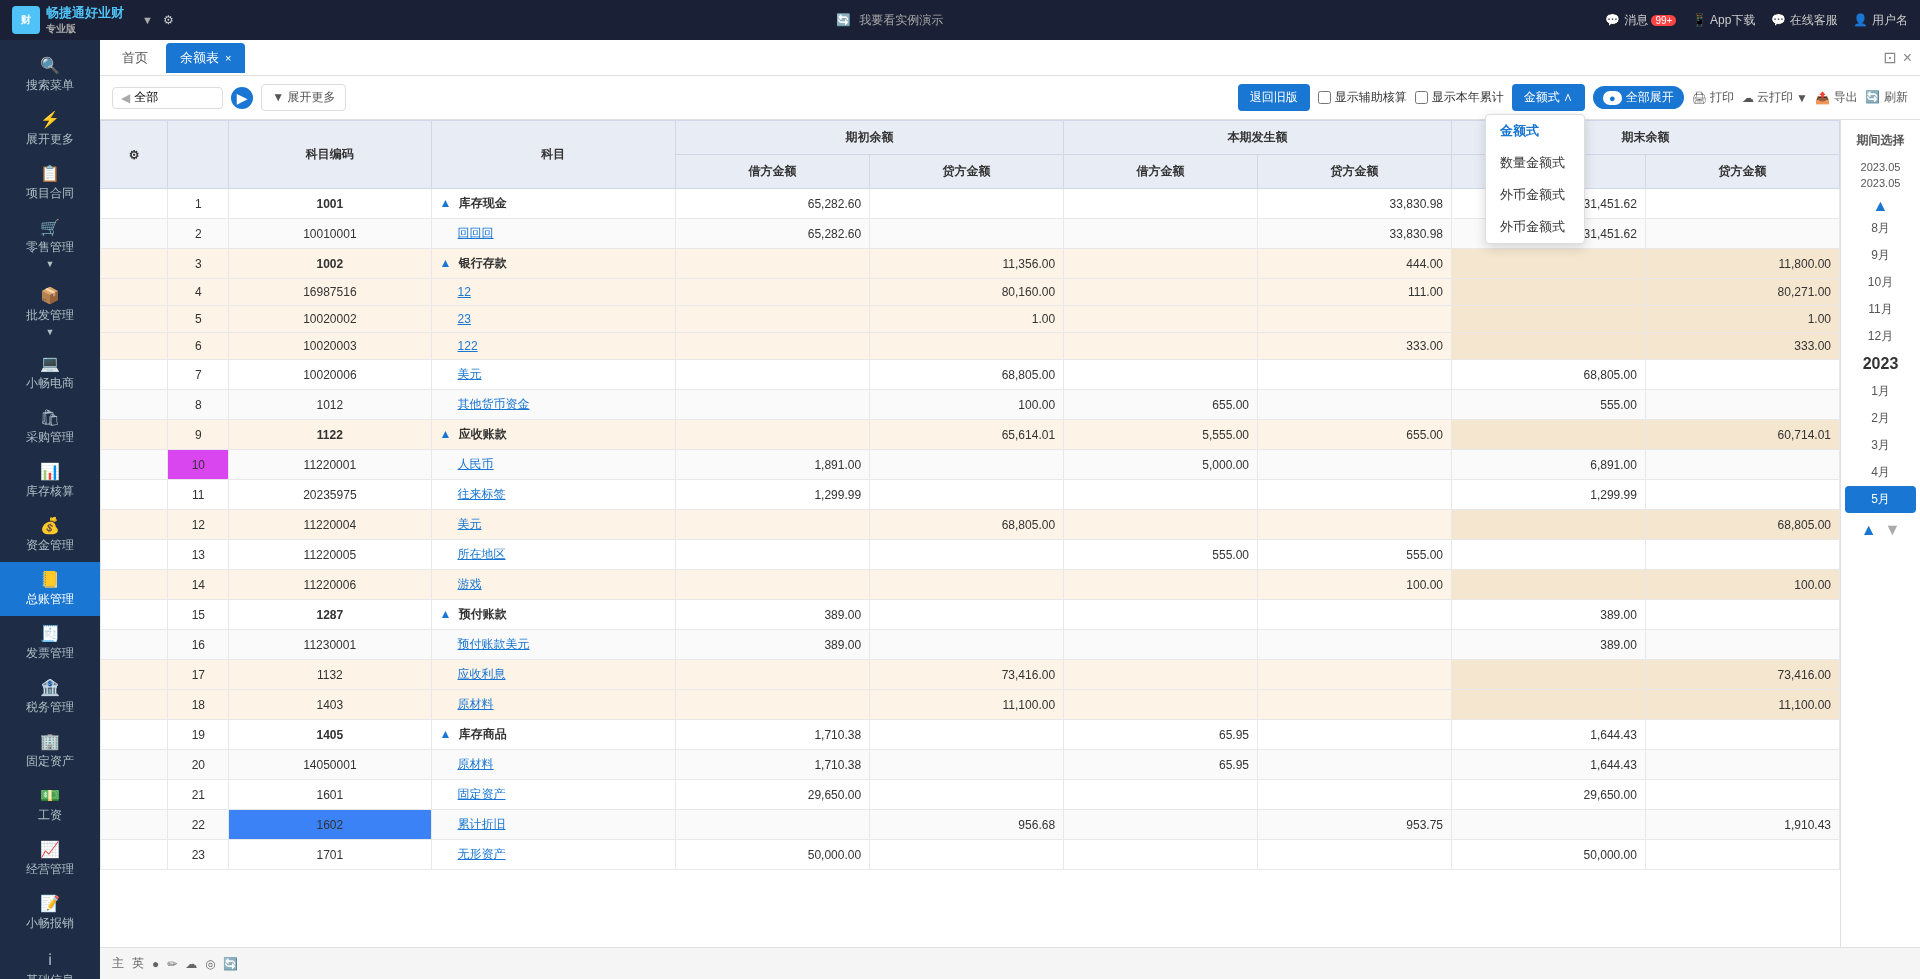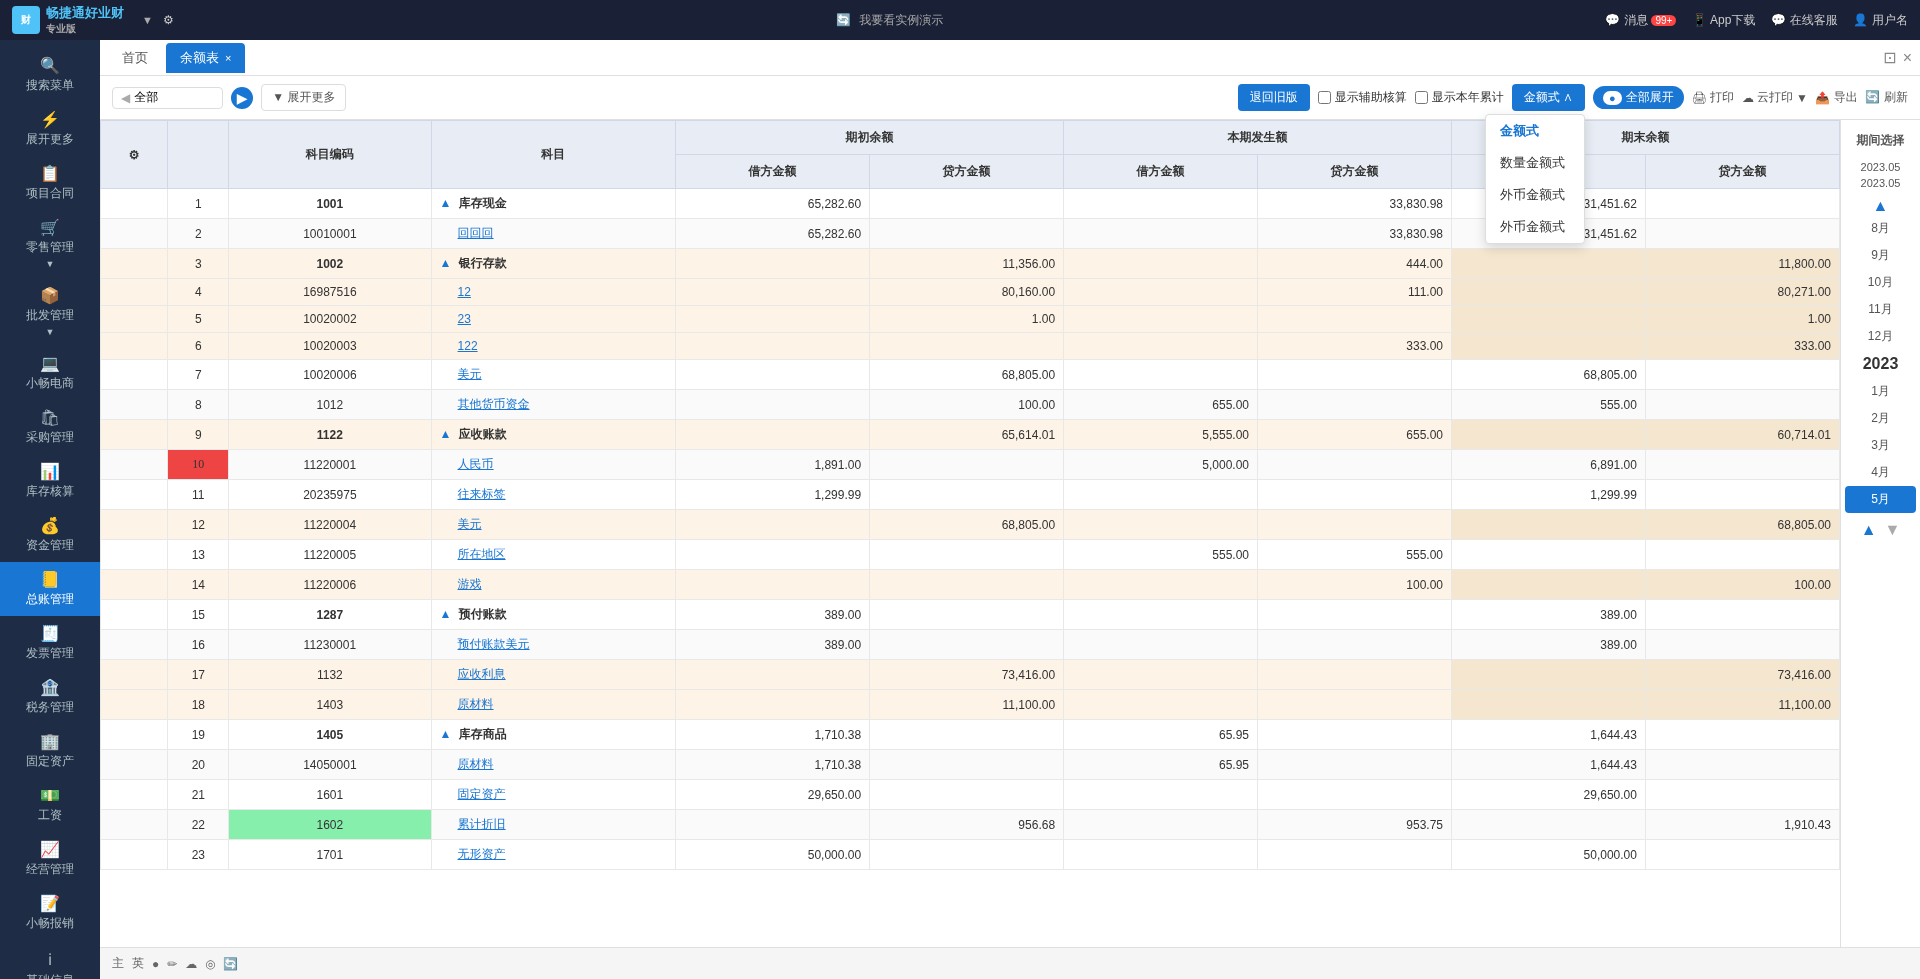--- a/index.html
+++ b/index.html
@@ -415,21 +415,21 @@
     </td>
     <td class="td-right" style="background:#fdf3e6;"></td>
     <td class="td-right" style="background:#fdf3e6;">65,614.01</td>
     <td class="td-right" style="background:#fdf3e6;">5,555.00</td>
     <td class="td-right" style="background:#fdf3e6;">655.00</td>
     <td class="td-right" style="background:#f5e6d0;"></td>
     <td class="td-right" style="background:#f5e6d0;">60,714.01</td>
   </tr>
               <tr>
     <td class="td-center" style="background:#fafafa;"></td>
-    <td class="td-center" style="background:#ef4444;font-family:Liberation Serif, serif;">10</td>
+    <td class="td-center" style="background:#d946ef;">10</td>
     <td class="td-center" style="background:#fafafa;">11220001</td>
     <td style="background:#fafafa;">
       <span style="margin-right:18px"></span>
       <a href="#" style="color:#1976d2;text-decoration:underline">人民币</a>
     </td>
     <td class="td-right" style="background:#fafafa;">1,891.00</td>
     <td class="td-right" style="background:#fafafa;"></td>
     <td class="td-right" style="background:#fafafa;">5,000.00</td>
     <td class="td-right" style="background:#fafafa;"></td>
     <td class="td-right" style="background:#fafafa;">6,891.00</td>
@@ -596,21 +596,21 @@
     <td class="td-right" style="">29,650.00</td>
     <td class="td-right" style=""></td>
     <td class="td-right" style=""></td>
     <td class="td-right" style=""></td>
     <td class="td-right" style="">29,650.00</td>
     <td class="td-right" style=""></td>
   </tr>
               <tr>
     <td class="td-center" style="background:#fafafa;"></td>
     <td class="td-center" style="background:#fafafa;">22</td>
-    <td class="td-center" style="background:#86efac;margin-top:16px;">1602</td>
+    <td class="td-center" style="background:#3b82f6;margin-top:16px;">1602</td>
     <td style="background:#fafafa;">
       <span style="margin-right:18px"></span>
       <a href="#" style="color:#1976d2;text-decoration:underline">累计折旧</a>
     </td>
     <td class="td-right" style="background:#fafafa;"></td>
     <td class="td-right" style="background:#fafafa;">956.68</td>
     <td class="td-right" style="background:#fafafa;"></td>
     <td class="td-right" style="background:#fafafa;">953.75</td>
     <td class="td-right" style="background:#fafafa;"></td>
     <td class="td-right" style="background:#fafafa;">1,910.43</td>

